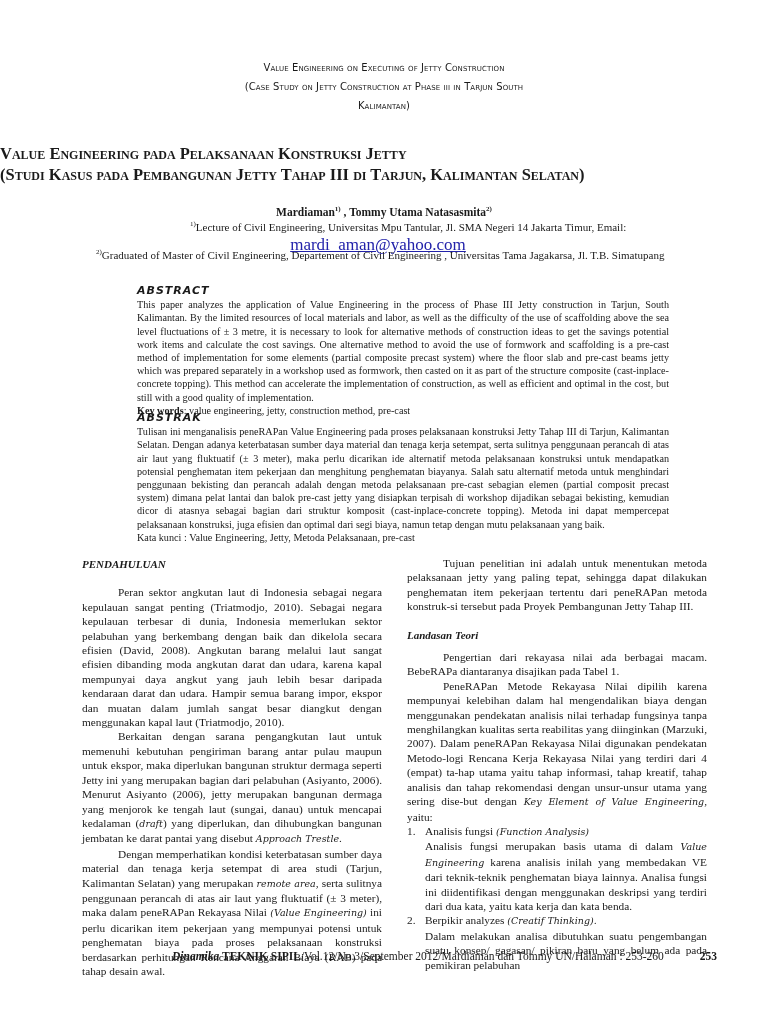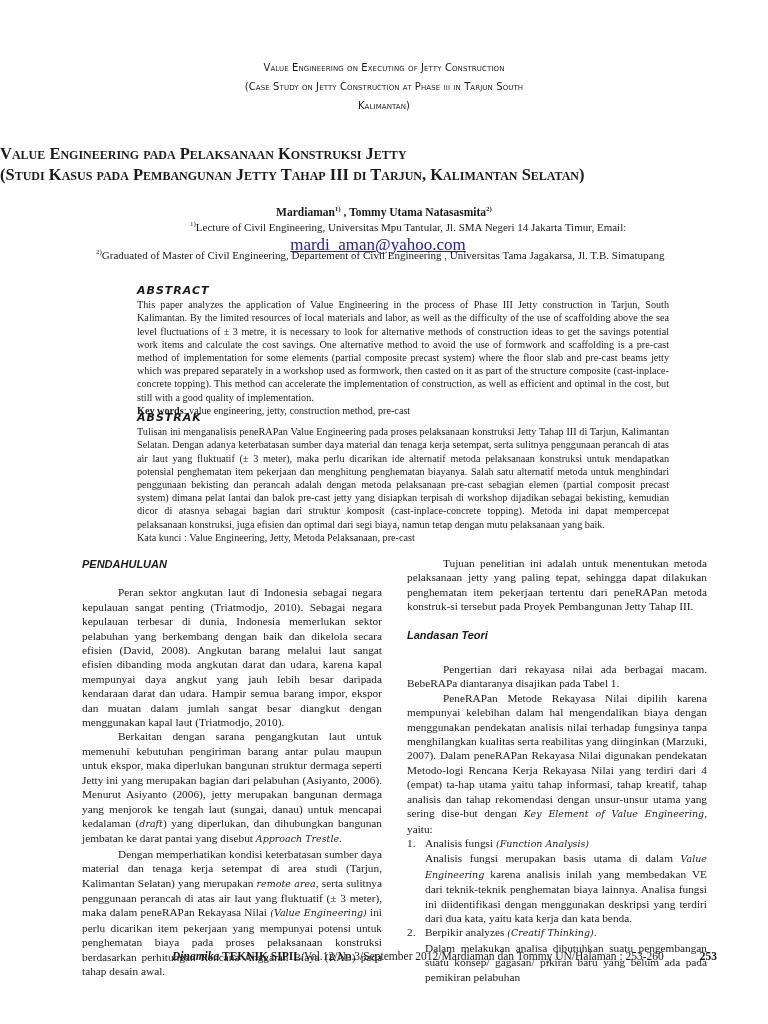--- a/index.html
+++ b/index.html
@@ -9,21 +9,21 @@
   .title-id{left:0;width:768px;top:143px;font-family:"Liberation Serif",serif;font-weight:bold;font-variant:small-caps;font-size:16.5px;line-height:21px;}
   .authors{left:0;width:768px;top:205px;text-align:center;font-weight:bold;font-size:11.5px;}
   .aff1{left:190px;width:520px;top:220px;font-size:11px;}
   .email{left:0;width:756px;top:235px;text-align:center;font-size:17px;color:#2222aa;text-decoration:underline;}
   .aff2{left:96px;width:680px;top:248px;font-size:11px;white-space:nowrap;}
   sup{font-size:7px;}
   .abs-block{left:137px;width:532px;font-size:10.2px;line-height:13.2px;text-align:justify;}
   .abs-head{font-family:"DejaVu Sans",sans-serif;font-weight:bold;font-style:italic;font-size:11px;letter-spacing:1px;margin-bottom:1px;}
   .col{font-size:11.3px;line-height:14.4px;text-align:justify;}
   .col p{margin:0;text-indent:36px;}
-  .sec-head{font-family:Liberation Sans, sans-serif;font-weight:bold;font-style:italic;font-size:11px;}
+  .sec-head{font-family:Liberation Serif, serif;font-weight:bold;font-style:italic;font-size:11px;}
   .list{margin:0;padding:0;list-style:none;}
   .list li{position:relative;padding-left:18px;}
   .list .num{position:absolute;left:0;}
   .list .body{text-indent:0;}
   .it{font-style:italic;font-family:"DejaVu Serif",serif;font-size:9.5px;}
   .footer{left:172px;top:950px;width:545px;font-size:11.5px;}
   .footer .j{font-weight:bold;font-style:italic;}
   .footer .b{font-weight:bold;text-align:right;}
   .footer .pg{position:absolute;right:0;font-weight:bold;text-align:center;}
 </style>
@@ -66,21 +66,21 @@
 
 <div class="abs col" style="left:82px;top:557px;width:300px;">
   <div class="sec-head" style="margin-bottom:14px;">PENDAHULUAN</div>
   <p>Peran sektor angkutan laut di Indonesia sebagai negara kepulauan  sangat penting (Triatmodjo, 2010). Sebagai negara kepulauan terbesar di dunia, Indonesia memerlukan sektor pelabuhan yang berkembang dengan baik dan dikelola secara efisien (David, 2008). Angkutan barang melalui laut sangat efisien dibanding moda angkutan darat dan udara, karena kapal mempunyai daya angkut yang jauh lebih besar daripada kendaraan darat dan udara. Hampir semua barang impor, ekspor dan muatan dalam jumlah sangat besar diangkut dengan menggunakan kapal laut (Triatmodjo, 2010).</p>
   <p><span>Berkaitan dengan sarana pengangkutan laut untuk memenuhi kebutuhan pengiriman barang antar pulau maupun untuk ekspor, maka diperlukan bangunan struktur dermaga seperti Jetty ini yang merupakan bagian dari pelabuhan (Asiyanto, 2006). Menurut Asiyanto (2006), jetty merupakan bangunan dermaga yang menjorok ke tengah laut (sungai, danau) untuk mencapai kedalaman (</span><span class="it">draft</span><span>) yang diperlukan, dan dihubungkan bangunan jembatan ke darat pantai  yang disebut </span><span class="it">Approach Trestle</span><span>.</span></p>
   <p><span>Dengan memperhatikan kondisi keterbatasan sumber daya material dan tenaga kerja setempat di area studi (Tarjun, Kalimantan Selatan) yang merupakan </span><span class="it">remote area</span><span>, serta sulitnya penggunaan perancah di atas air laut yang fluktuatif (± 3 meter), maka dalam peneRAPan Rekayasa Nilai </span><span class="it">(Value Engineering)</span><span> ini perlu dicarikan item pekerjaan yang mempunyai potensi untuk penghematan biaya pada proses pelaksanaan konstruksi berdasarkan perhitungan  Rencana Anggaran Biaya (RAB) pada tahap desain awal.</span></p>
 </div>
 
 <div class="abs col" style="left:407px;top:556px;width:300px;">
   <p>Tujuan penelitian ini adalah untuk menentukan metoda pelaksanaan jetty yang paling tepat, sehingga dapat dilakukan penghematan item pekerjaan tertentu dari peneRAPan metoda konstruk-si tersebut pada Proyek Pembangunan Jetty Tahap III.</p>
-  <div class="sec-head" style="margin:14px 0 20px 0;">Landasan Teori</div>
+  <div class="sec-head" style="margin:14px 0 8px 0;">Landasan Teori</div>
   <p>Pengertian dari rekayasa nilai ada berbagai macam. BebeRAPa diantaranya disajikan pada Tabel 1.</p>
   <p><span>PeneRAPan Metode Rekayasa Nilai dipilih karena mempunyai kelebihan dalam hal mengendalikan biaya dengan menggunakan pendekatan analisis nilai terhadap fungsinya tanpa menghilangkan kualitas serta reabilitas yang diinginkan (Marzuki, 2007). Dalam peneRAPan Rekayasa Nilai digunakan pendekatan Metodo-logi Rencana Kerja Rekayasa Nilai yang terdiri dari 4 (empat) ta-hap utama yaitu tahap informasi, tahap kreatif, tahap analisis dan tahap rekomendasi dengan unsur-unsur utama yang sering dise-but dengan </span><span class="it">Key Element of Value Engineering</span><span>, yaitu:</span></p>
   <ul class="list">
     <li>
       <span class="num">1.</span>
       <div><span>Analisis fungsi </span><span class="it">(Function Analysis)</span></div>
       <div class="body"><span>Analisis fungsi merupakan basis utama di dalam </span><span class="it">Value Engineering</span><span> karena analisis inilah yang membedakan VE dari teknik-teknik penghematan biaya lainnya. Analisa fungsi ini diidentifikasi dengan menggunakan deskripsi yang terdiri dari dua kata, yaitu kata kerja dan kata benda.</span></div>
     </li>
     <li>
       <span class="num">2.</span>

